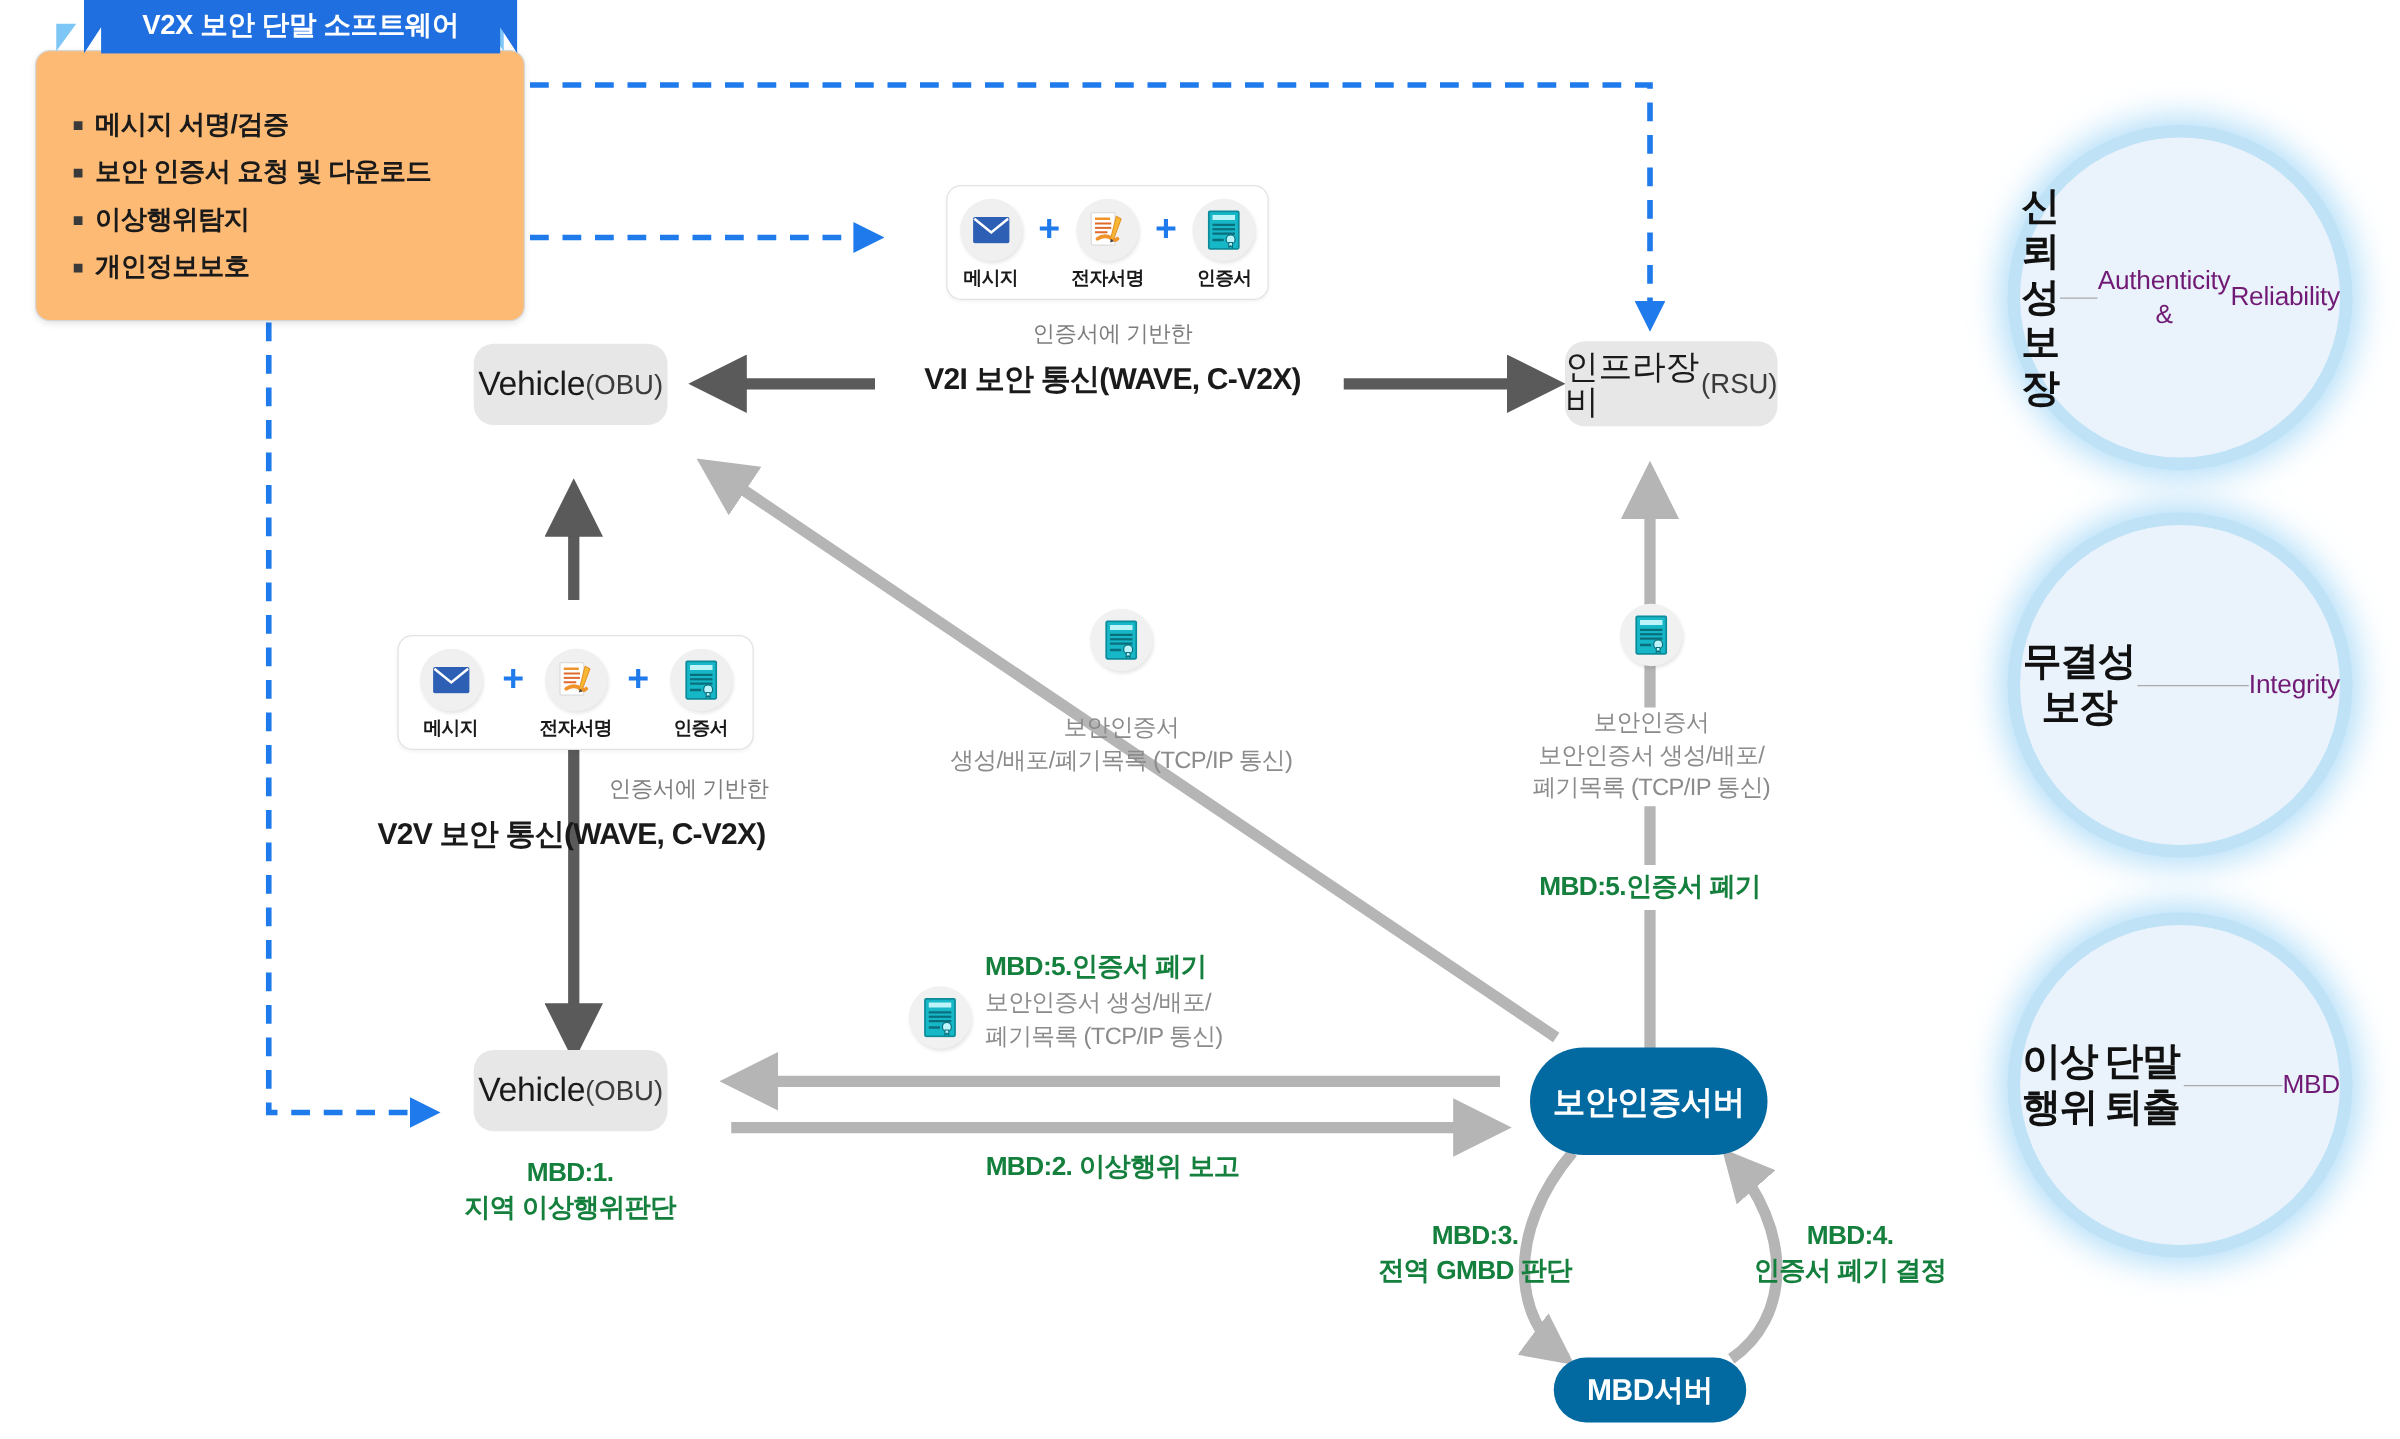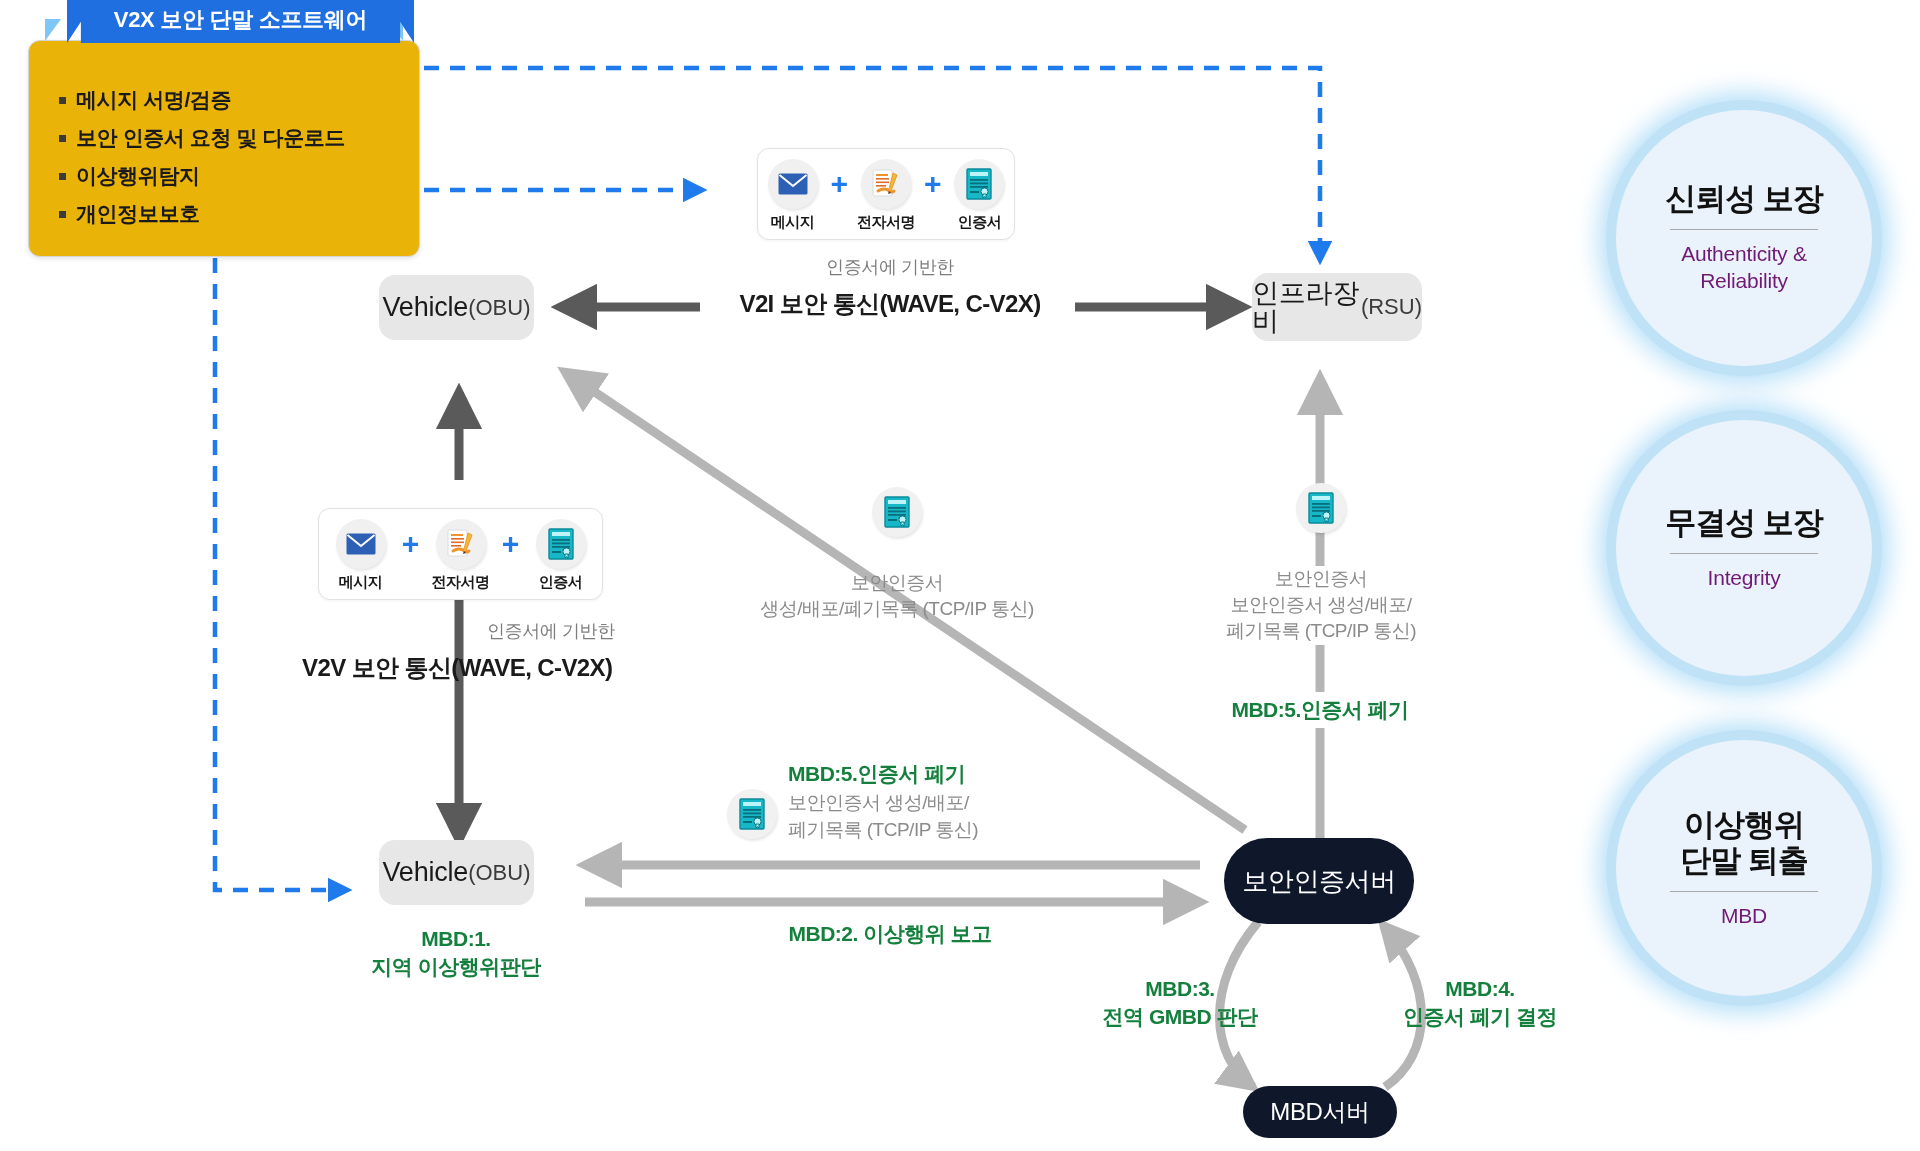--- a/index.html
+++ b/index.html
@@ -5,21 +5,21 @@
   html,body{margin:0;padding:0;background:#ffffff;}
   body{width:1920px;height:1151px;position:relative;overflow:hidden;
        font-family:"Liberation Sans","DejaVu Sans",sans-serif;color:#1a1a1a;}
 
   #stage{position:absolute;left:0;top:0;width:1920px;height:1151px;}
 
   svg.layer{position:absolute;left:0;top:0;width:1920px;height:1151px;pointer-events:none;}
 
   
   .sw-card{position:absolute;left:28px;top:40px;width:390px;height:215px;
-           background:#eab308;border:1.5px solid #d6d6d6;border-radius:12px;
+           background:#fdba74;border:1.5px solid #d6d6d6;border-radius:12px;
            box-shadow:0 2px 5px rgba(0,0,0,.10);z-index:5;}
   .sw-ribbon{position:absolute;left:22px;top:-22px;width:347px;height:46px;
              background:#1f6fe0;color:#fff;font-weight:bold;font-size:22px;
              display:flex;align-items:center;justify-content:center;
              letter-spacing:-0.3px;
              clip-path:polygon(0 0,100% 0,100% 100%,96% 54%,96% 100%,4% 100%,4% 54%,0 100%);}
   .sw-ribbon-wrap{position:absolute;left:16px;top:-22px;width:358px;height:46px;}
   .sw-ribbon-tail-l{position:absolute;left:0;top:0;width:0;height:0;
        border-top:22px solid #7ec6f5;border-left:0 solid transparent;border-right:16px solid transparent;}
   .sw-ribbon-tail-r{position:absolute;right:0;top:0;width:0;height:0;
@@ -28,23 +28,23 @@
   .sw-item{display:flex;align-items:flex-start;font-size:21px;font-weight:bold;
            color:#1a1a1a;line-height:1.0;margin-bottom:17px;letter-spacing:-0.4px;}
   .sw-bullet{width:7px;height:7px;background:#3a3a3a;margin-right:10px;margin-top:8px;flex:none;}
 
   
   .node-grey{position:absolute;background:#e7e7e7;border-radius:16px;
              display:flex;align-items:center;justify-content:center;
              z-index:4;}
   .node-grey .n1{font-size:27px;color:#1a1a1a;line-height:1.05;letter-spacing:-0.2px;}
   .node-grey .n2{font-size:22px;color:#3b3b3b;line-height:1.1;margin-top:1px;}
-  .node-blue{position:absolute;background:#0f172a;border-radius:60px;color:#fff;
+  .node-blue{position:absolute;background:#0369a1;border-radius:60px;color:#fff;
              display:flex;align-items:center;justify-content:center;
-             font-size:26px;font-weight:normal;letter-spacing:-0.4px;z-index:4;}
+             font-size:26px;font-weight:bold;letter-spacing:-0.4px;z-index:4;}
 
   
   .trio{position:absolute;background:#fff;border:1.5px solid #e2e2e2;border-radius:12px;
         display:flex;align-items:flex-start;justify-content:center;gap:0;z-index:4;
         box-shadow:0 1px 3px rgba(0,0,0,.05);padding-top:10px;box-sizing:border-box;}
   .trio-cell{display:flex;flex-direction:column;align-items:center;width:74px;}
   .ic-disc{width:50px;height:50px;border-radius:50%;background:#f0f0f0;
            display:flex;align-items:center;justify-content:center;
            box-shadow:1px 2px 3px rgba(0,0,0,.10);}
   .ic-lbl{font-size:15px;font-weight:bold;color:#1a1a1a;margin-top:4px;letter-spacing:-0.5px;}
@@ -61,21 +61,21 @@
   .t-sub{font-size:18px;color:#7d7d7d;letter-spacing:-0.4px;line-height:1.25;}
   .t-main{font-size:24px;font-weight:bold;color:#1a1a1a;letter-spacing:-0.6px;line-height:1.3;}
   .t-grey{font-size:19px;color:#8b8b8b;letter-spacing:-0.5px;line-height:1.38;text-align:center;}
   .t-bold{font-size:21px;font-weight:bold;color:#15803d;letter-spacing:-0.5px;line-height:1.35;}
   .ctr{text-align:center;}
 
   
   .circ{position:absolute;width:256px;height:256px;border-radius:50%;
         background:#eaf3fb;
         box-shadow:0 0 0 10px #bfe2f7, 0 0 26px 16px rgba(150,210,245,.75);
-        display:flex;flex-direction:column;align-items:center;justify-content:center;z-index:4;}
+        display:flex;align-items:center;justify-content:center;z-index:4;}
   .circ-ko{font-size:31px;font-weight:bold;color:#111;letter-spacing:-1px;
            line-height:1.18;text-align:center;}
   .circ-rule{width:148px;height:1px;background:#a9a9a9;margin:11px 0 10px;}
   .circ-en{font-size:21px;color:#701a75;text-align:center;line-height:1.3;letter-spacing:-0.2px;}
 </style>
 </head>
 <body>
 
 <div id="stage">
 

